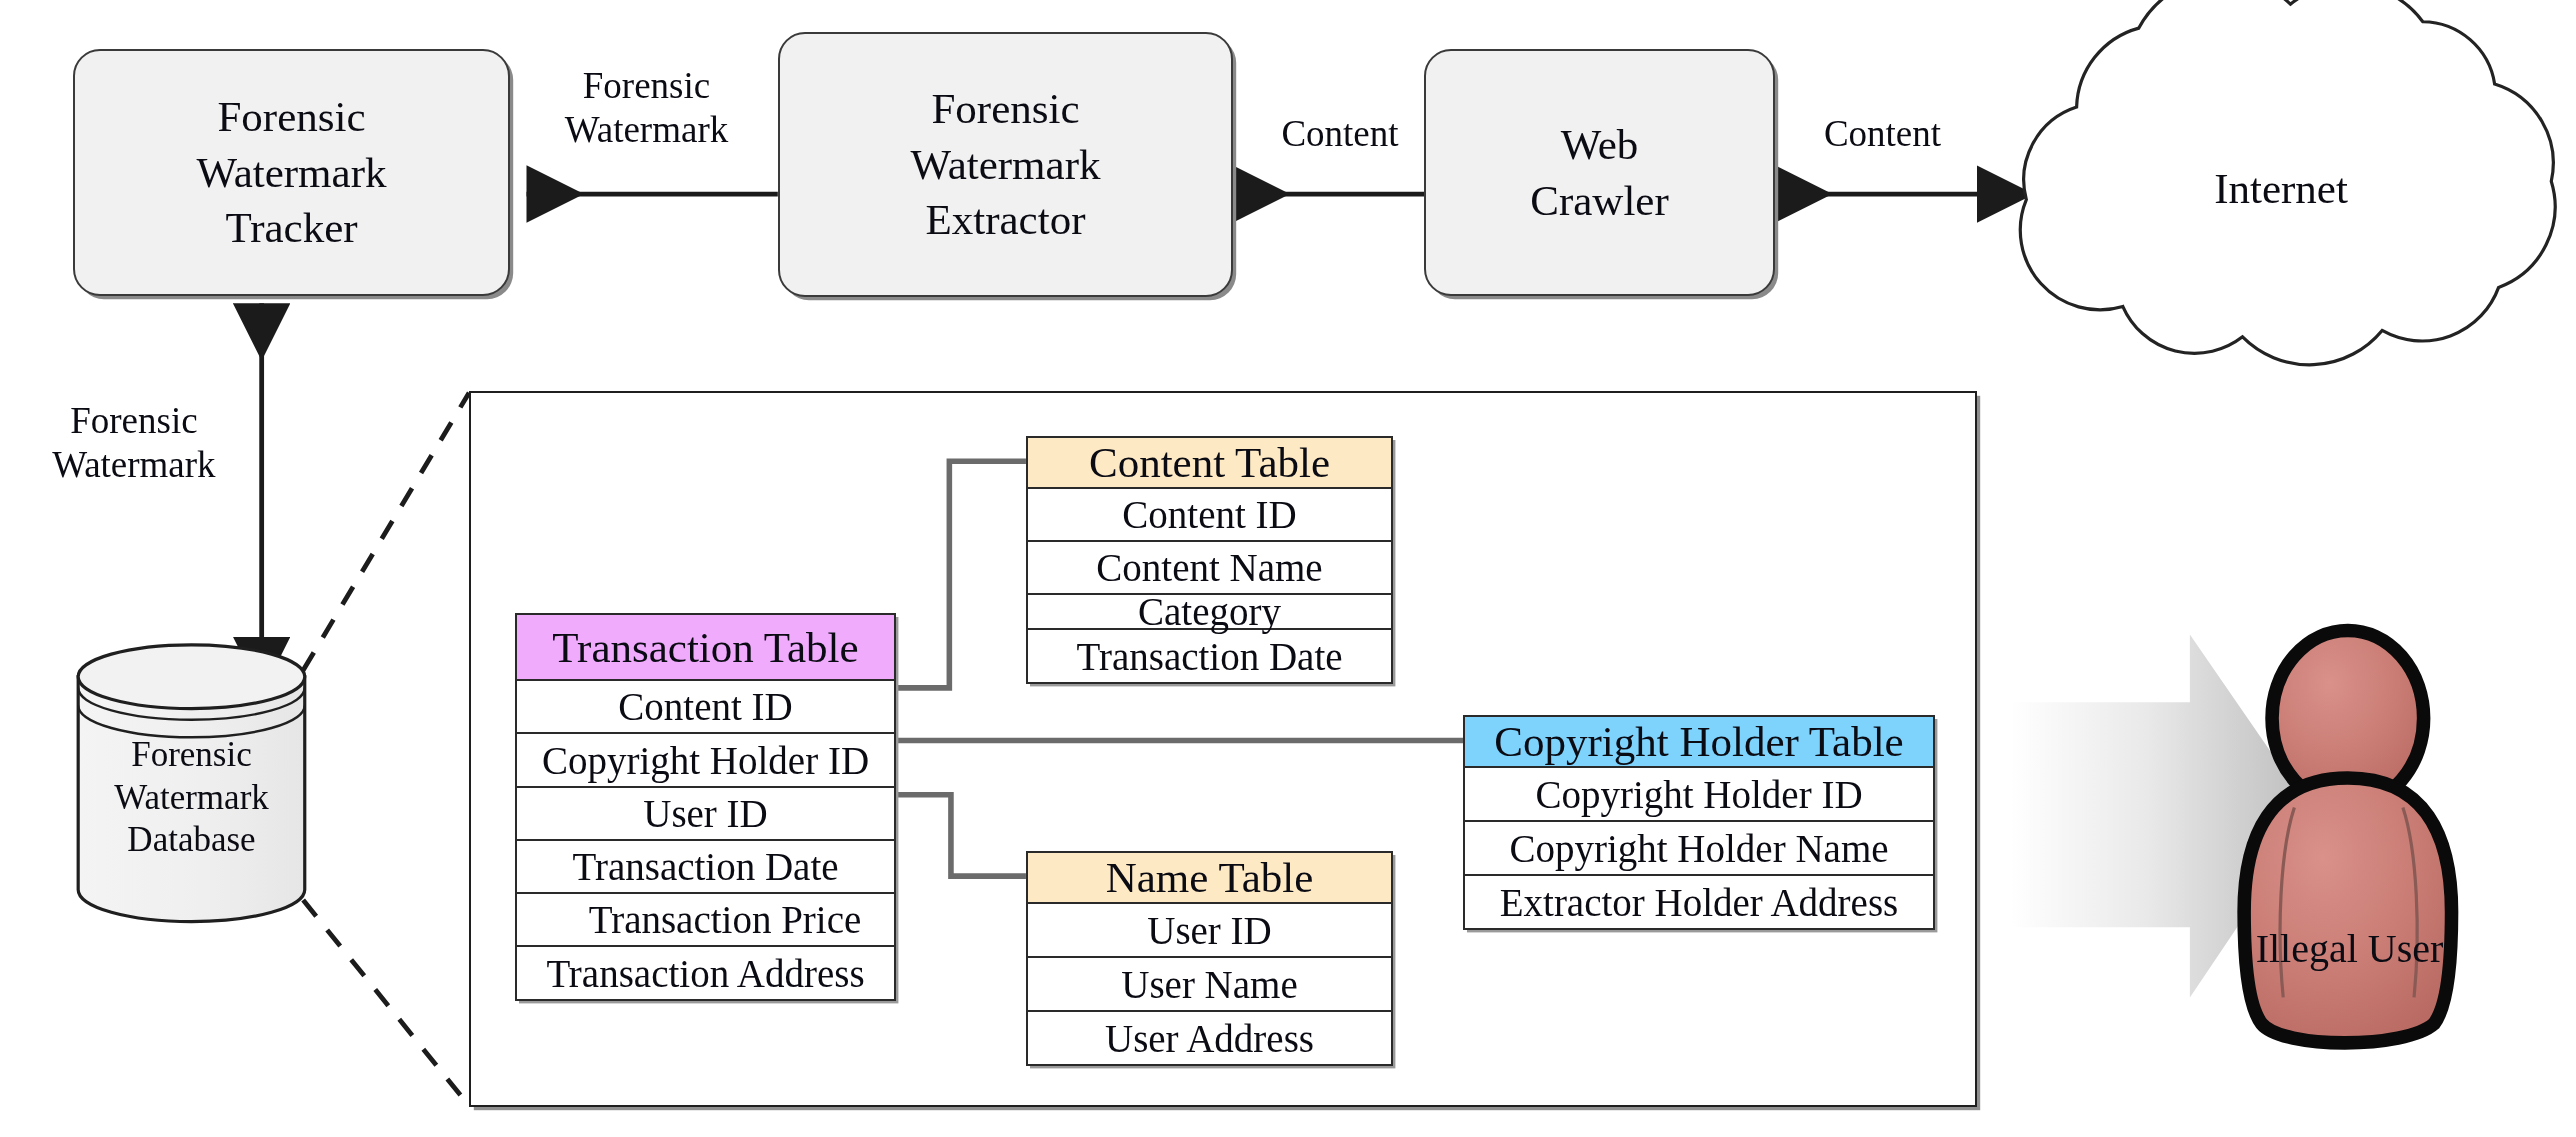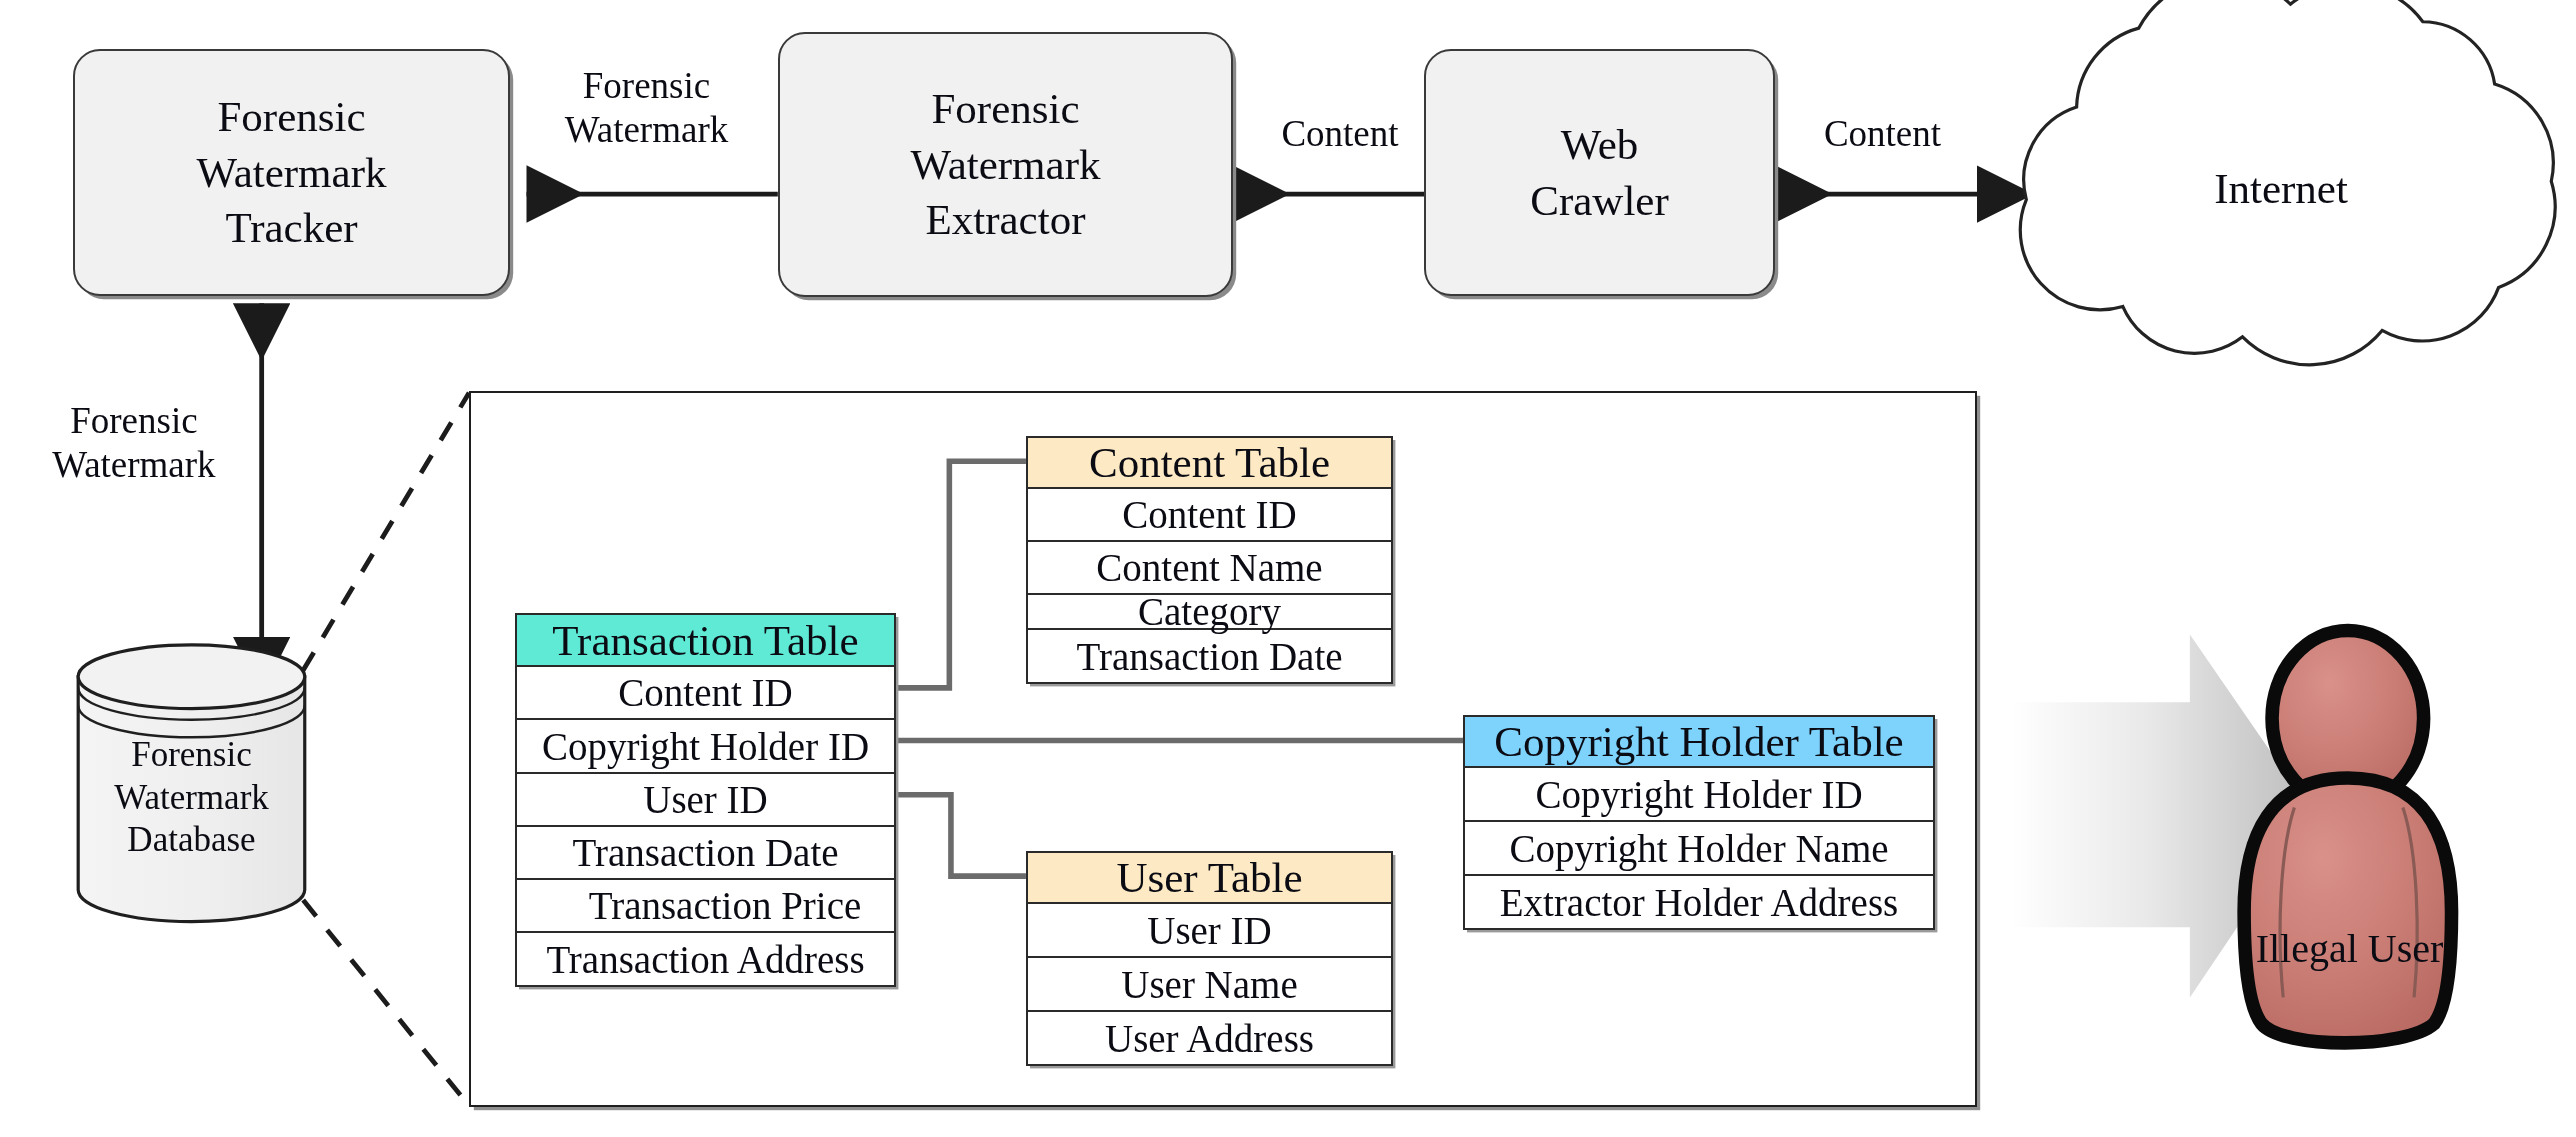--- a/index.html
+++ b/index.html
@@ -246,21 +246,21 @@
 
   <div class="db-wrap" style="left:78px; top:734px; width:227px;">
     <div class="db-label">Forensic
 Watermark
 Database</div>
   </div>
 
   <div id="detail-box" style="left:469px; top:391px; width:1508px; height:716px;"></div>
 
   <div class="er-table" style="left:515px; top:613px; width:381px;">
-    <div class="er-row header" style="height:50px; background:#5eead4;">Transaction Table</div>
+    <div class="er-row header" style="height:64px; background:#f0abfc;">Transaction Table</div>
     <div class="er-row" style="height:53px;">Content ID</div>
     <div class="er-row" style="height:54px;">Copyright Holder ID</div>
     <div class="er-row" style="height:53px;">User ID</div>
     <div class="er-row" style="height:53px;">Transaction Date</div>
     <div class="er-row" style="height:53px;padding-left:39px;">Transaction Price</div>
     <div class="er-row" style="height:54px;">Transaction Address</div>
   </div>
 
   <div class="er-table" style="left:1026px; top:436px; width:367px;">
     <div class="er-row header" style="height:49px; background:#fdeac4;">Content Table</div>
@@ -271,21 +271,21 @@
   </div>
 
   <div class="er-table" style="left:1463px; top:715px; width:472px;">
     <div class="er-row header" style="height:49px; background:#7dd3fc;">Copyright Holder Table</div>
     <div class="er-row" style="height:54px;">Copyright Holder ID</div>
     <div class="er-row" style="height:54px;">Copyright Holder Name</div>
     <div class="er-row" style="height:54px;">Extractor Holder Address</div>
   </div>
 
   <div class="er-table" style="left:1026px; top:851px; width:367px;">
-    <div class="er-row header" style="height:49px; background:#fdeac4;">User Table</div>
+    <div class="er-row header" style="height:49px; background:#fdeac4;">Name Table</div>
     <div class="er-row" style="height:54px;">User ID</div>
     <div class="er-row" style="height:54px;">User Name</div>
     <div class="er-row" style="height:54px;">User Address</div>
   </div>
 
   <div id="illegal-user-wrap" style="left:2170px; top:925px; width:359px;">
     <div id="illegal-user-label">Illegal User</div>
   </div>
 
 </div>

